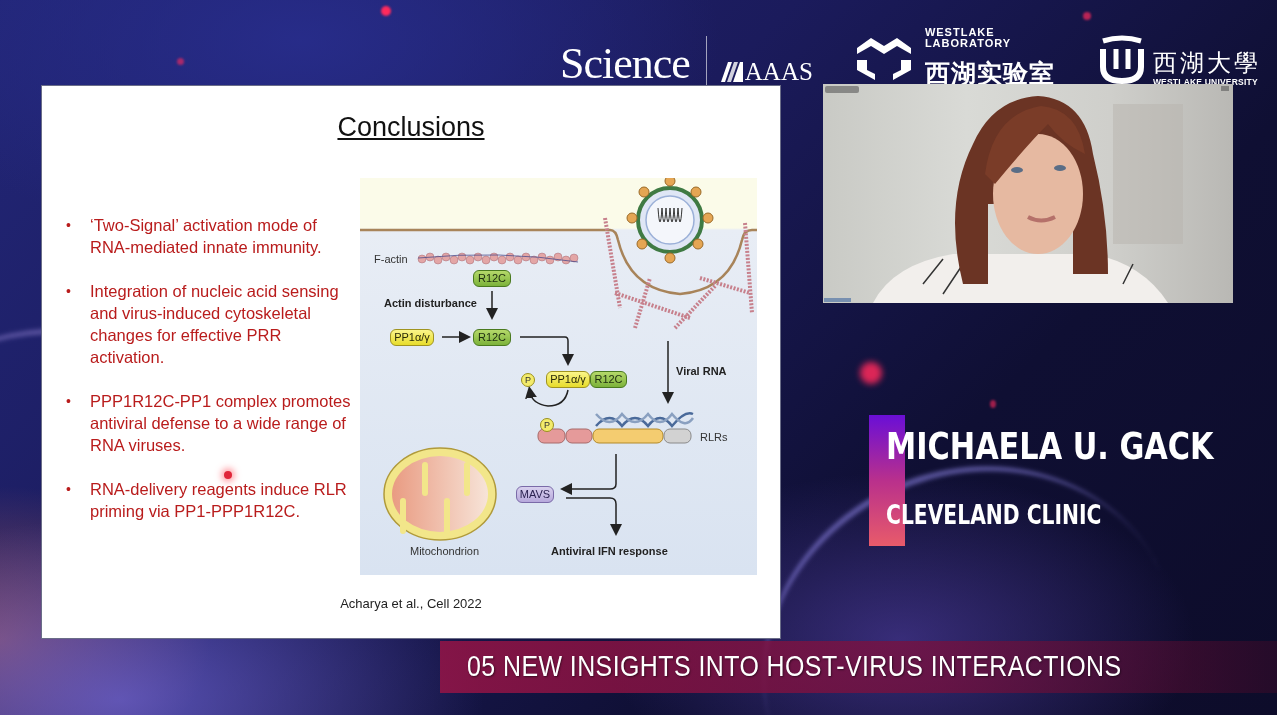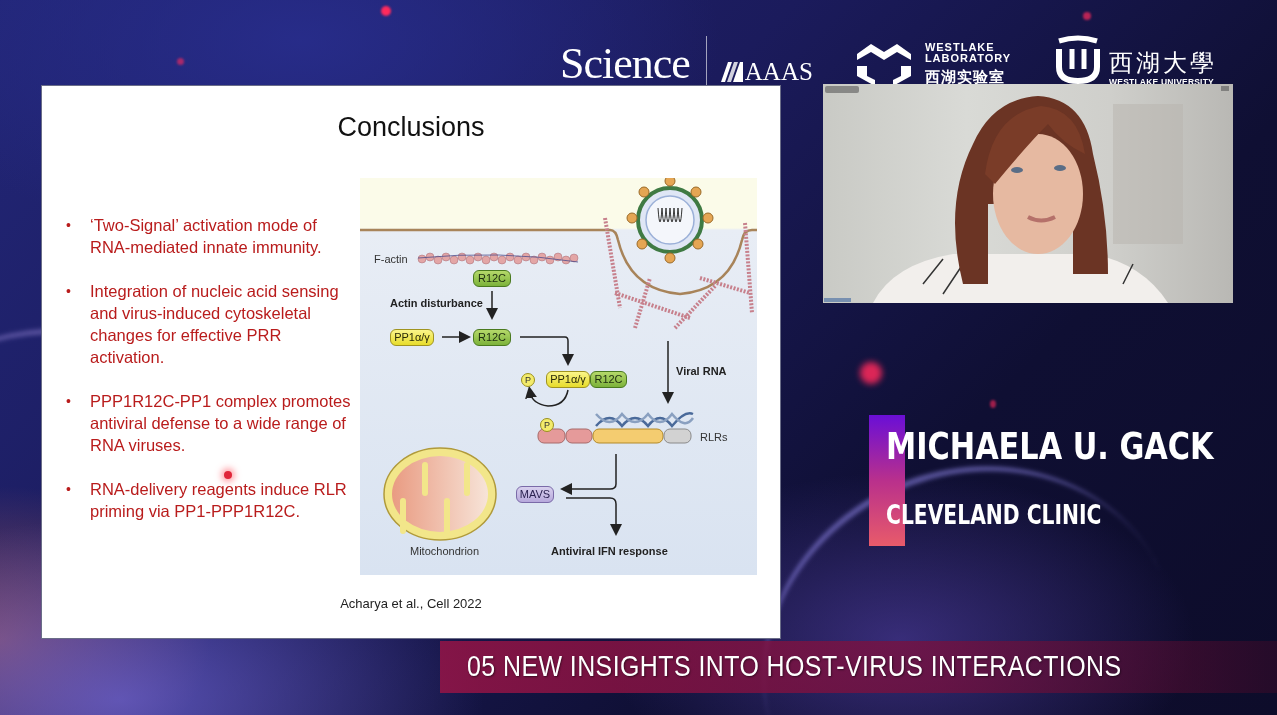--- a/index.html
+++ b/index.html
@@ -24,35 +24,35 @@
   
   .logos { position: absolute; top: 30px; left: 560px; height: 56px; display: flex; align-items: flex-end; }
   .science { font-family: "Liberation Serif", serif; color: #fff; font-size: 44px; letter-spacing: -1px; line-height: 1; }
   .logo-divider { width: 1px; height: 50px; background: rgba(255,255,255,0.6); margin: 0 14px 0 16px; }
   .aaas { display: flex; align-items: center; color: #fff; font-family: "Liberation Serif", serif; font-size: 25px; }
   .aaas-mark { width: 22px; height: 20px; margin-right: 2px; }
   .wl-lab { display: flex; align-items: center; margin-left: 40px; }
   .wl-lab-mark { width: 62px; height: 46px; }
   .wl-lab-text { margin-left: 10px; color: #fff; line-height: 1; }
   .wl-lab-text .en { font-size: 11px; font-weight: bold; letter-spacing: 1px; }
-  .wl-lab-text .cn { font-size: 15px; font-weight: bold; margin-top: 5px; letter-spacing: 1px; }
+  .wl-lab-text .cn { font-size: 25px; font-weight: bold; margin-top: 12px; letter-spacing: 1px; }
   .wl-uni { display: flex; align-items: center; margin-left: 42px; }
   .wl-uni-mark { width: 50px; height: 50px; }
   .wl-uni-text { margin-left: 6px; color: #fff; line-height: 1; margin-top: 16px; }
   .wl-uni-text .cn { font-family: "DejaVu Serif", serif; font-size: 24px; letter-spacing: 3px; }
   .wl-uni-text .en { font-size: 8.5px; font-weight: bold; margin-top: 3px; letter-spacing: 0.2px; }
 
   
   .slide {
     position: absolute; left: 42px; top: 86px; width: 738px; height: 552px;
     background: #ffffff; box-shadow: 0 0 0 1px #6a6d88;
   }
   .slide-title {
     position: absolute; top: 26px; left: 0; width: 738px; text-align: center;
-    font-size: 27px; color: #111;
+    font-size: 27px; color: #111; text-decoration: underline;
   }
   .bullets { position: absolute; left: 24px; top: 128px; width: 290px; list-style: none; }
   .bullets li {
     position: relative; padding-left: 24px; font-size: 16.5px; line-height: 22px; color: #b91c1c; margin-bottom: 22px;
   }
   .bullets li::before { content: "\2022"; position: absolute; left: 0; top: 0; font-size: 14px; }
   .pointer-dot {
     position: absolute; left: 182px; top: 385px; width: 8px; height: 8px; border-radius: 50%;
     background: #e0263a; box-shadow: 0 0 6px 3px rgba(255,90,100,0.55);
   }
@@ -251,21 +251,21 @@
       <ellipse cx="80" cy="316" rx="48" ry="38" fill="url(#mito)"></ellipse>
       <g fill="#f2e68a">
         <rect x="40" y="320" width="6" height="36" rx="3"></rect>
           <rect x="62" y="284" width="6" height="34" rx="3"></rect>
         <rect x="84" y="320" width="6" height="36" rx="3"></rect>
           <rect x="104" y="284" width="6" height="34" rx="3"></rect>
       </g>
     </svg>
     <span class="fig-text" style="left:14px;top:75px">F-actin</span>
     <div class="pill green" style="left:113px;top:92px;width:38px">R12C</div>
-    <span class="fig-text fig-bold" style="left:30px;top:119px">Actin disturbance</span>
+    <span class="fig-text fig-bold" style="left:24px;top:119px">Actin disturbance</span>
     <div class="pill yellow" style="left:30px;top:151px;width:44px">PP1α/γ</div>
     <div class="pill green" style="left:113px;top:151px;width:38px">R12C</div>
     <div class="pcircle" style="left:161px;top:195px">P</div>
     <div class="pill yellow" style="left:186px;top:193px;width:44px">PP1α/γ</div>
     <div class="pill green" style="left:230px;top:193px;width:37px">R12C</div>
     <span class="fig-text fig-bold" style="left:316px;top:187px">Viral RNA</span>
     <div class="pcircle" style="left:180px;top:240px">P</div>
     <span class="fig-text" style="left:340px;top:253px">RLRs</span>
     <div class="pill purple" style="left:156px;top:308px;width:38px">MAVS</div>
     <span class="fig-text" style="left:50px;top:367px">Mitochondrion</span>

